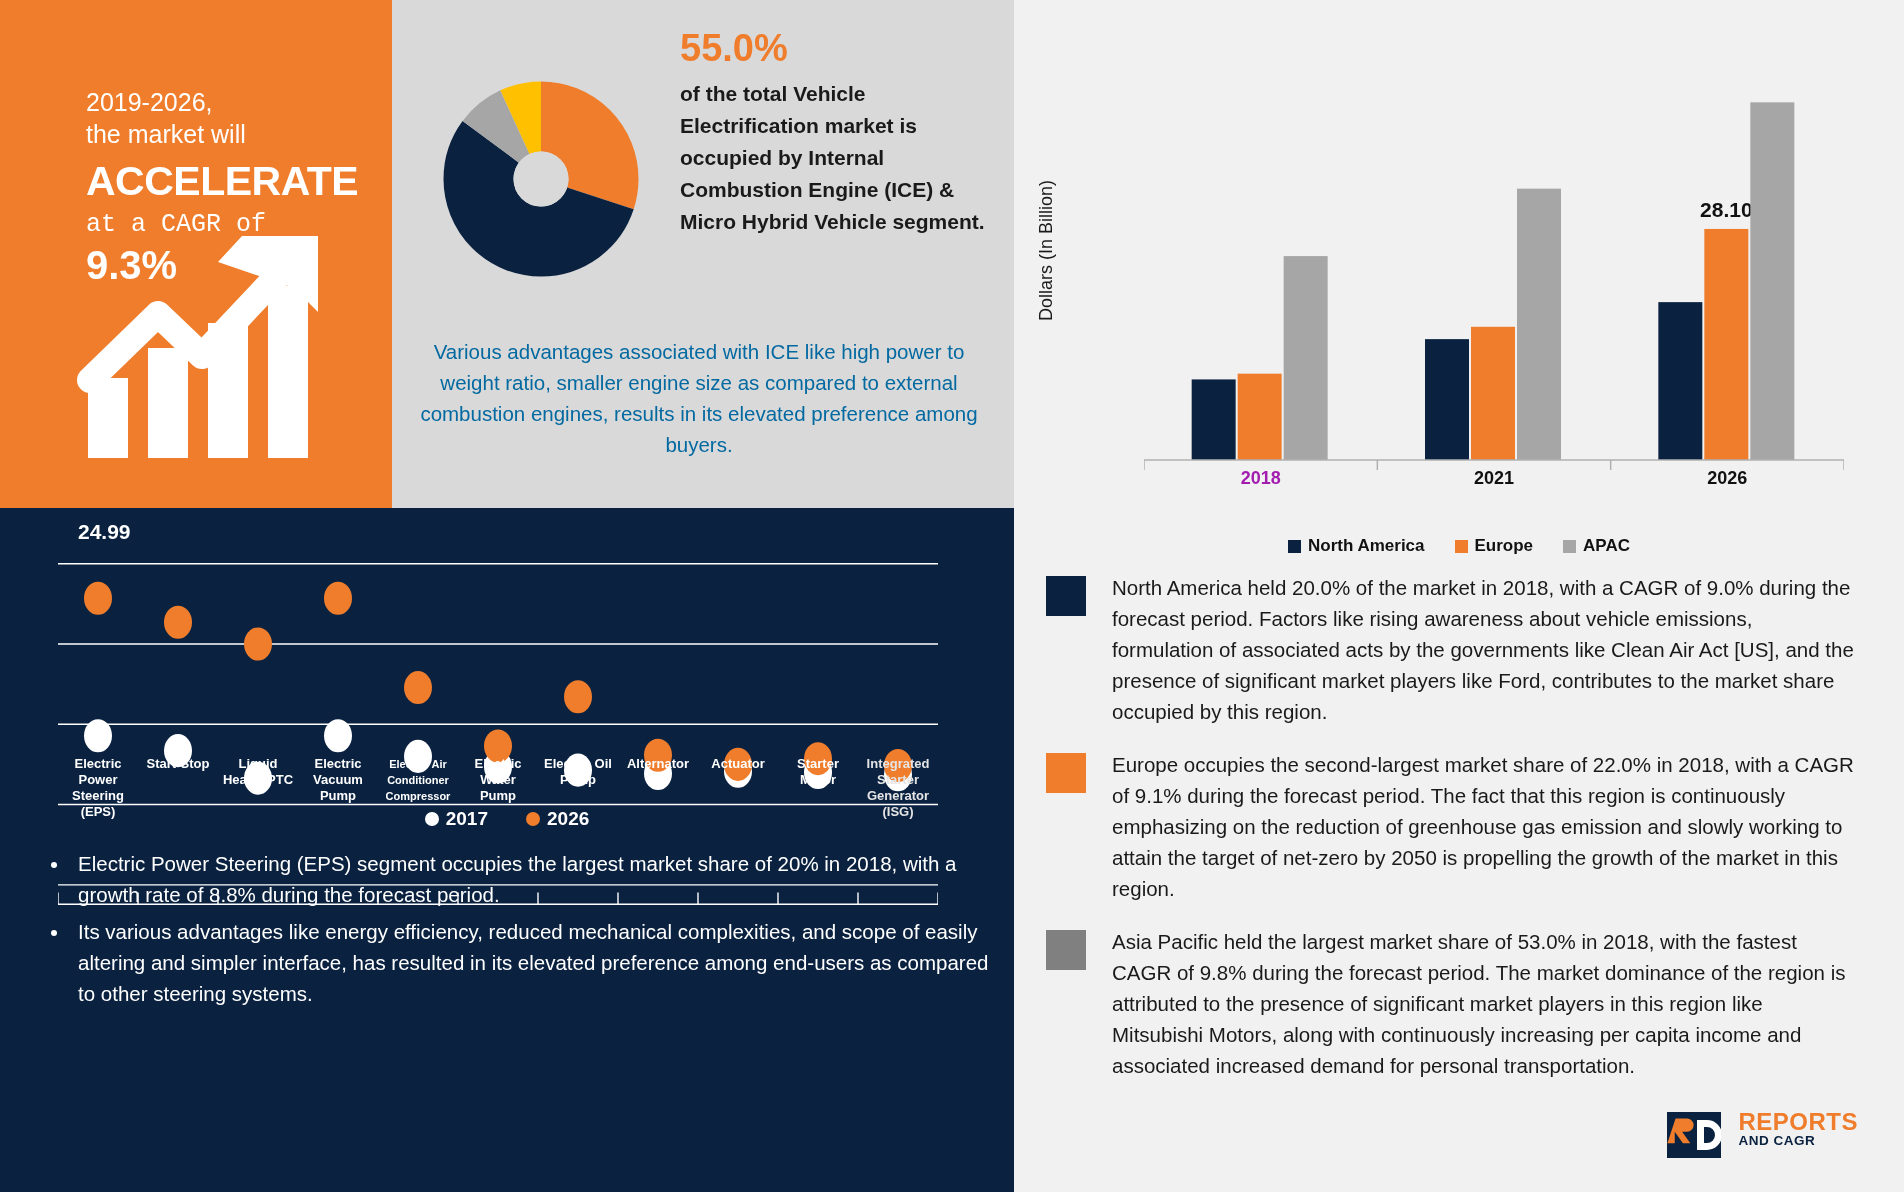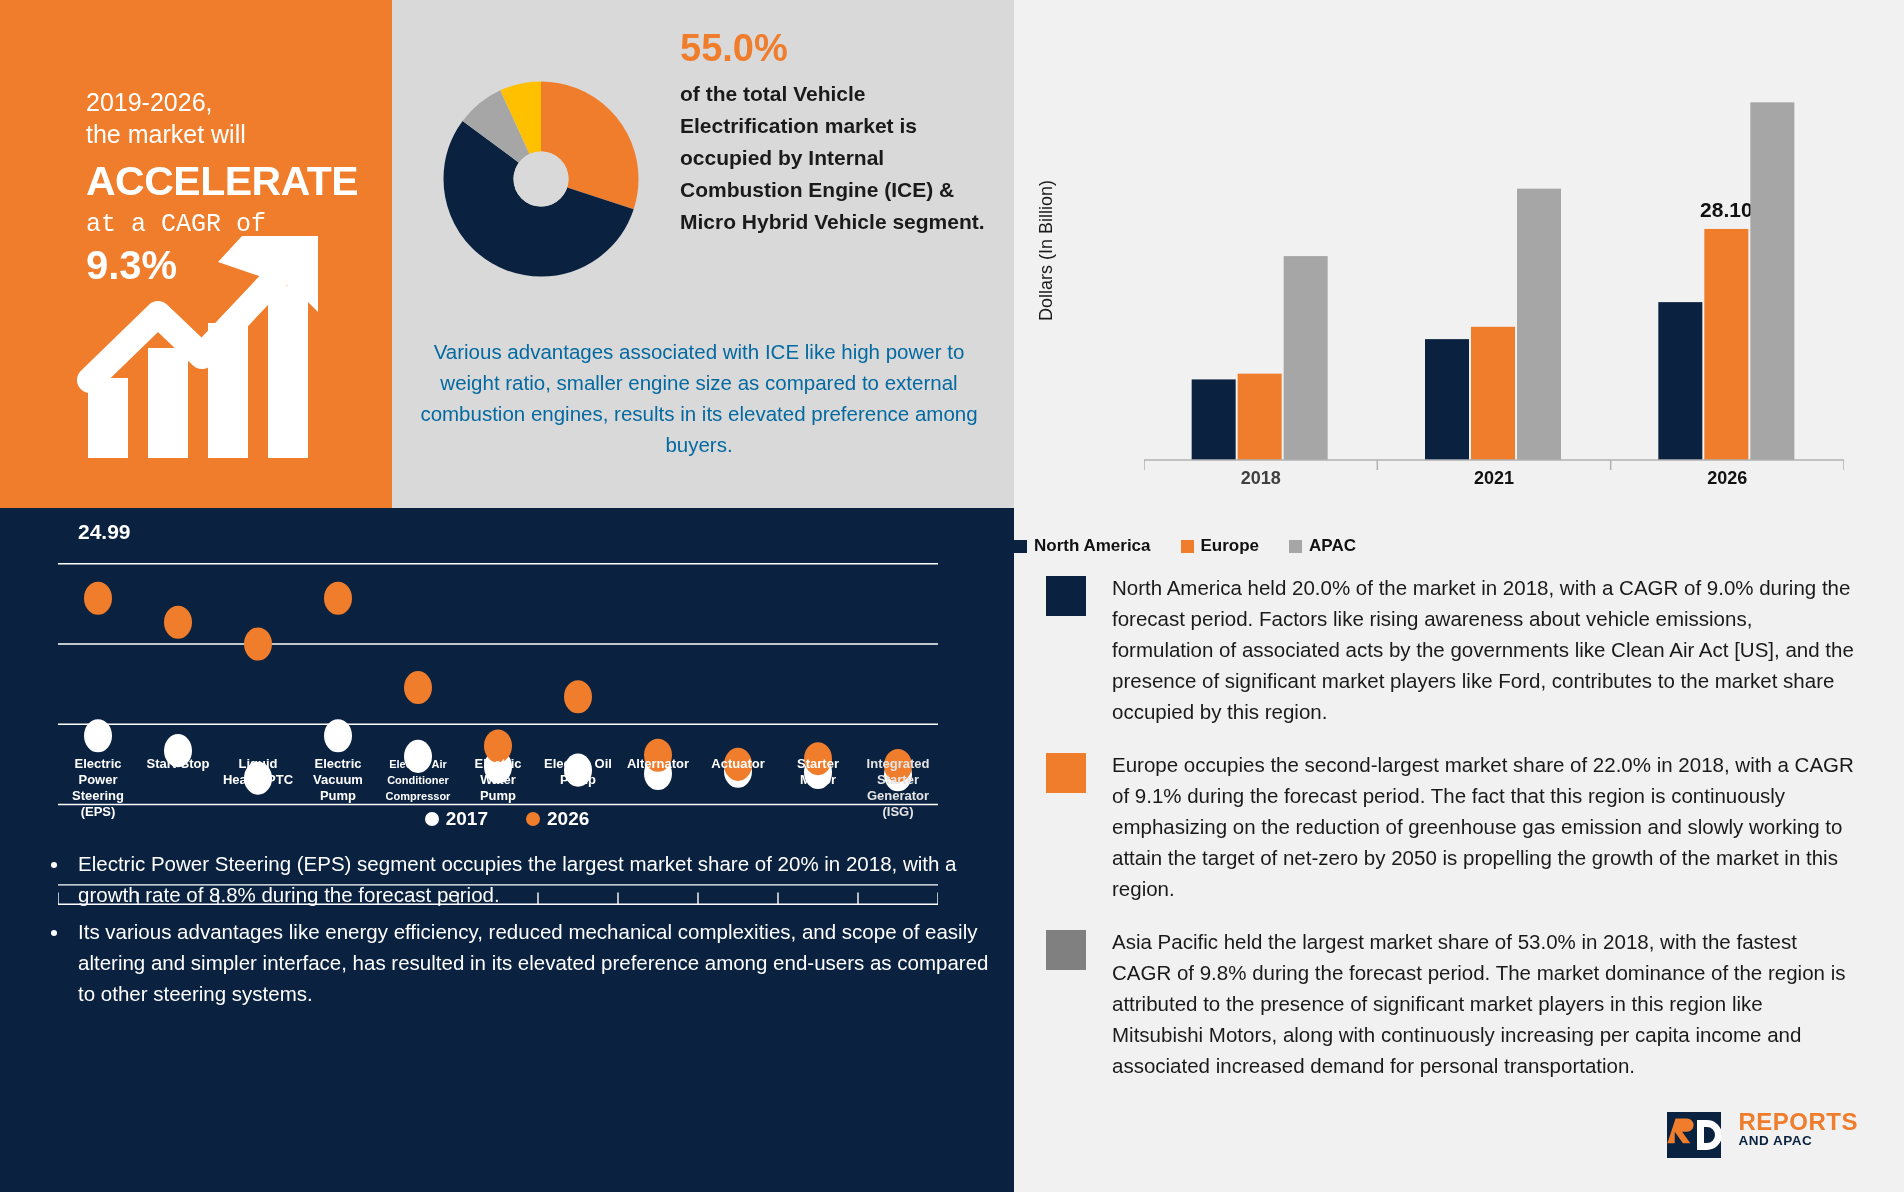--- a/index.html
+++ b/index.html
@@ -63,21 +63,21 @@
     position:absolute; left:1014px; top:0; width:890px; height:1192px;
     background:#f1f1f1;
   }
   .ylab{
     position:absolute; left:-78px; top:150px; width:220px;
     transform:rotate(-90deg);
     font-size:18px; color:#1a1a1a; text-align:center; font-weight:400;
   }
   .bar-legend{
     position:absolute; left:0; top:536px; width:890px;
-    display:flex; gap:30px; align-items:center;
+    display:flex; justify-content:center; gap:30px; align-items:center;
     font-size:17px; font-weight:700; color:#111;
   }
   .bar-legend .li{display:flex;align-items:center;gap:7px;}
   .swatch-sq{ width:13px;height:13px; display:inline-block;}
 
   .region-list{ position:absolute; left:0; top:572px; width:890px; }
   .region-row{ display:flex; align-items:flex-start; margin-bottom:22px; }
   .region-sw{ width:40px;height:40px; margin-left:32px; margin-right:26px; flex:0 0 40px; margin-top:4px;}
   .region-txt{ width:744px; font-size:20.5px; line-height:31px; color:#1a1a1a;}
 
@@ -226,21 +226,21 @@
           <rect x="560.3333333333334" y="158.95555555555555" width="44" height="231.04444444444445" fill="#ef7d2c"></rect>
           <text x="582.3333333333334" y="146.95555555555555" text-anchor="middle" font-size="21" font-weight="700" font-family="&quot;Liberation Sans&quot;, sans-serif" fill="#111">28.10</text>
           <rect x="606.3333333333334" y="32.333333333333314" width="44" height="357.6666666666667" fill="#a6a6a6"></rect>
           <line x1="0" y1="390" x2="700" y2="390" stroke="#b0b0b0" stroke-width="1.5"></line>
           <line x1="0" y1="390" x2="0" y2="400" stroke="#b0b0b0" stroke-width="1.5"></line>
           <line x1="233.33333333333334" y1="390" x2="233.33333333333334" y2="400" stroke="#b0b0b0" stroke-width="1.5"></line>
           <line x1="466.6666666666667" y1="390" x2="466.6666666666667" y2="400" stroke="#b0b0b0" stroke-width="1.5"></line>
           <line x1="700" y1="390" x2="700" y2="400" stroke="#b0b0b0" stroke-width="1.5"></line>
         </svg>
       <div id="barxlabels" style="position:absolute;left:130px;top:398px;width:700px;display:flex;">
-          <div style="flex: 1 1 0%; text-align: center; font-size: 18px; font-weight: 700; color: #404040;">2018</div>
+          <div style="flex: 1 1 0%; text-align: center; font-size: 18px; font-weight: 700; color: #a21caf;">2018</div>
           <div style="flex: 1 1 0%; text-align: center; font-size: 18px; font-weight: 700; color: rgb(17, 17, 17);">2021</div>
           <div style="flex: 1 1 0%; text-align: center; font-size: 18px; font-weight: 700; color: rgb(17, 17, 17);">2026</div>
         </div>
     </div>
 
     <div class="bar-legend" style="top:536px;">
       <div class="li">
         <span class="swatch-sq" style="background:#0a2240"></span>
         <span>North America</span>
       </div>
@@ -270,18 +270,18 @@
     </div>
 
     <div class="logo">
       <svg class="logo-mark" viewBox="0 0 54 46">
         <rect x="0" y="0" width="54" height="46" fill="#0a2240"></rect>
         <path d="M8 8 h14 a8 8 0 0 1 0 16 h-6 l10 14 h-9 l-10 -14 v14 h-9z" fill="#ef7d2c" transform="translate(2,0) scale(0.82)"></path>
         <path d="M30 8 h10 a15 15 0 0 1 0 30 h-10z M37 15 v16 h3 a8 8 0 0 0 0 -16z" fill="#ffffff"></path>
       </svg>
       <div class="logo-name">
         <div class="logo-l1">REPORTS</div>
-        <div class="logo-l2">AND APAC</div>
+        <div class="logo-l2">AND CAGR</div>
       </div>
     </div>
 
   </div>
 </div>
 
 </body></html>

